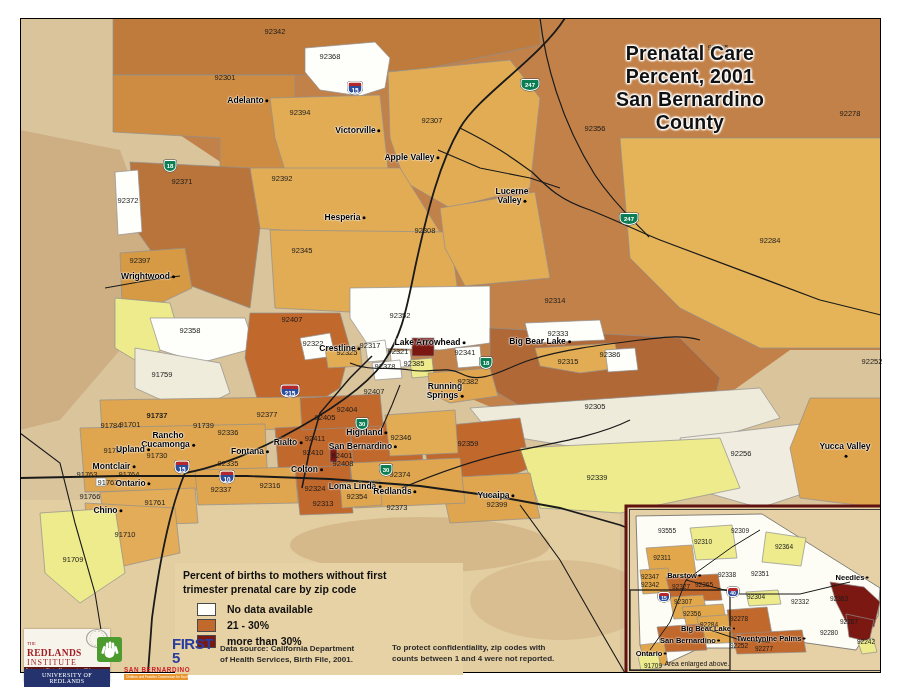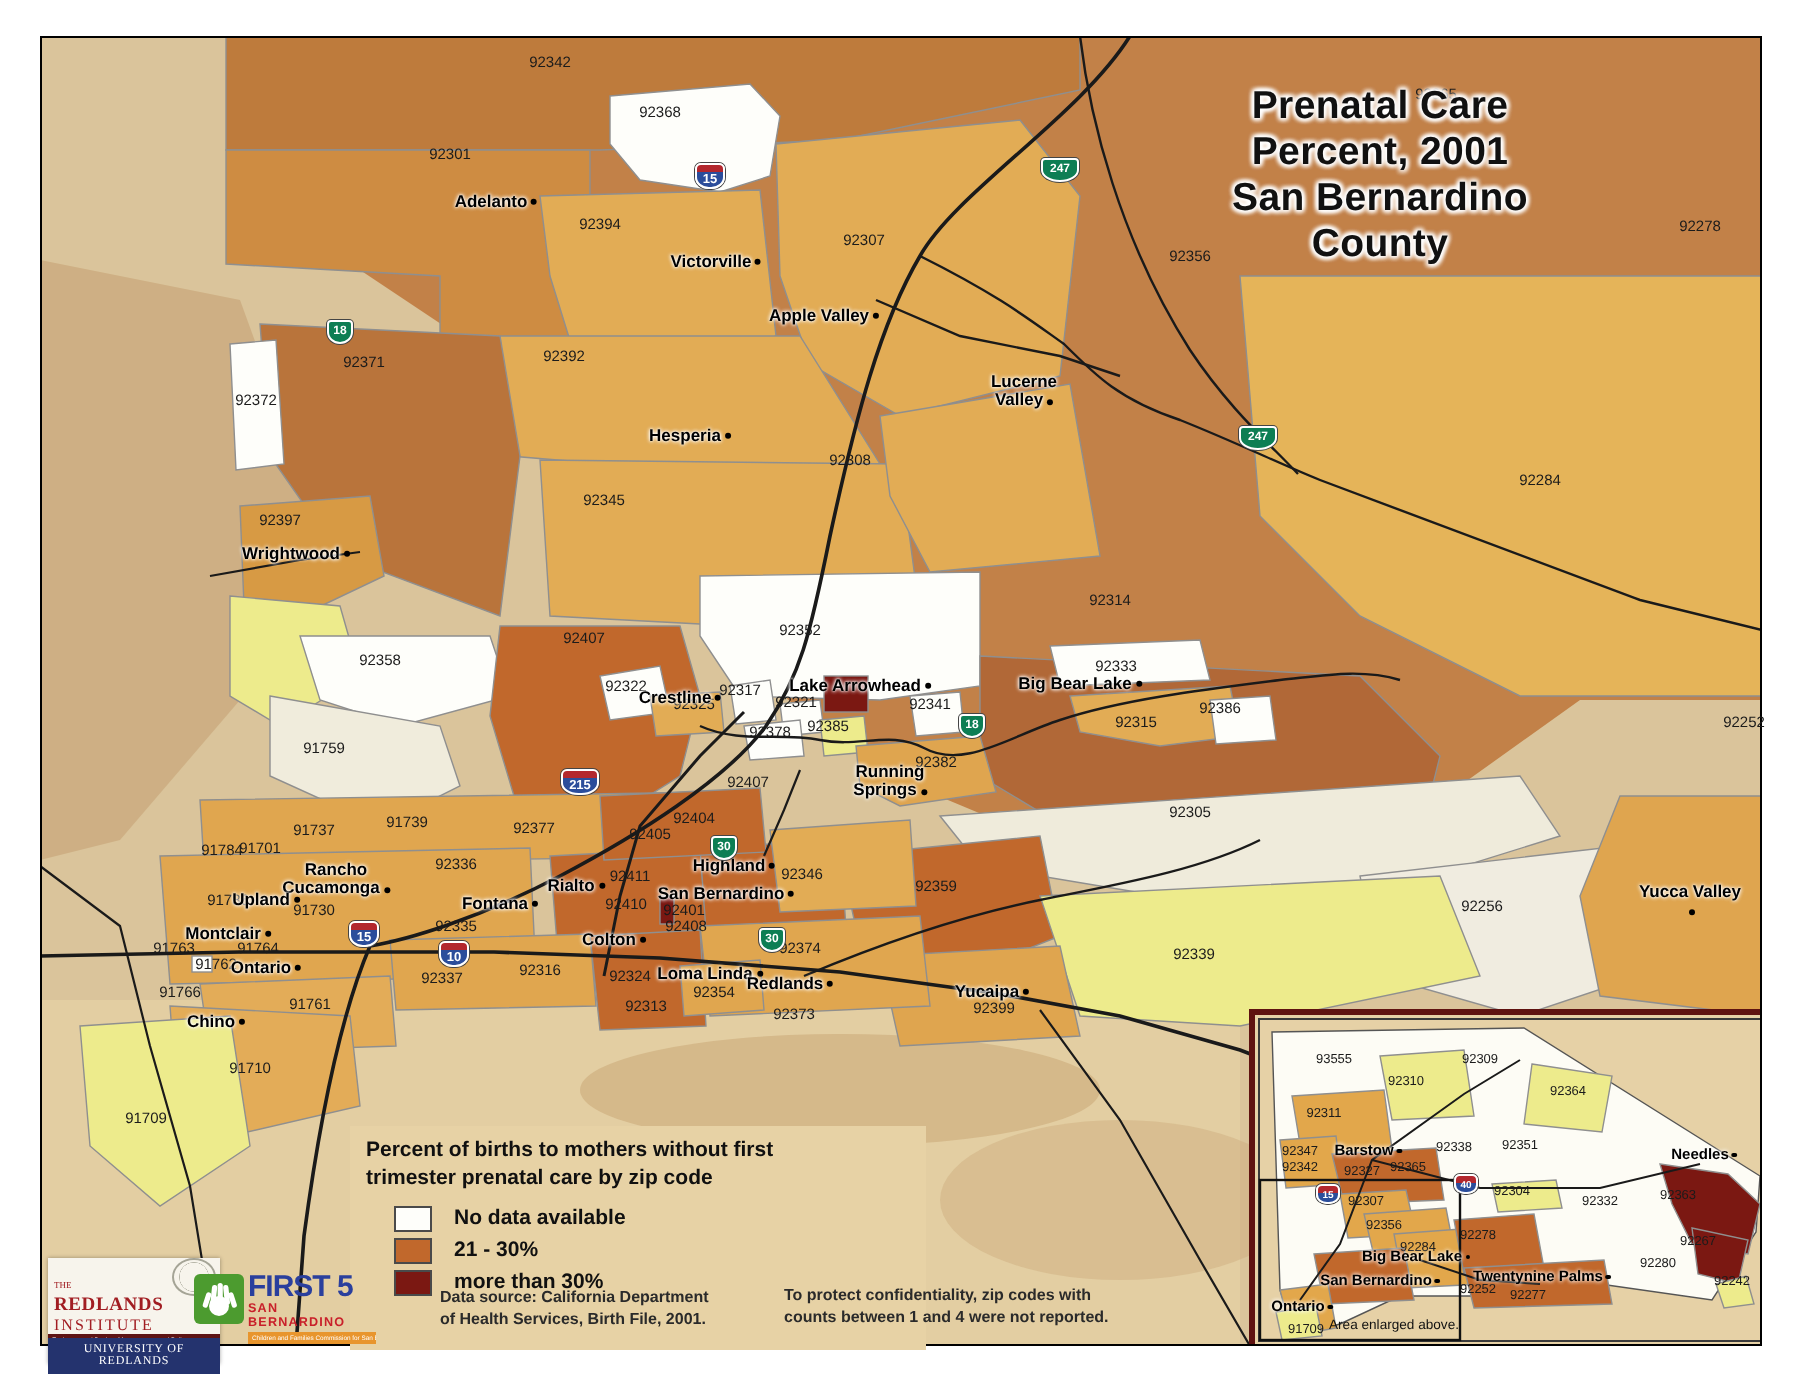--- a/index.html
+++ b/index.html
@@ -42,21 +42,21 @@
   .redlands .name{font-size:9.5px;line-height:1;color:#a11d22;font-family:"Liberation Serif",serif;font-weight:bold;letter-spacing:.3px;}
   .redlands .inst{font-size:8px;line-height:1.1;color:#a11d22;font-family:"Liberation Serif",serif;letter-spacing:1px;}
   .redlands .globe{position:absolute;right:2px;top:0px;width:20px;height:17px;border:1px solid #8a8a7a;border-radius:50%;opacity:.75;background:
      radial-gradient(circle at 50% 50%, transparent 54%, #9a9a8a 55%, transparent 58%);}
   .redlands .bar{background:#5e1414;color:#fff;font-size:3.2px;padding:1px 2px;white-space:nowrap;overflow:hidden;}
   .redlands .univ{background:#24336e;color:#fff;font-size:6px;font-family:"Liberation Serif",serif;letter-spacing:.4px;text-align:center;padding:2.5px 0 3px;}
   .first5{position:absolute;left:97px;top:637px;width:90px;height:33px;}
   .first5 .row{display:flex;align-items:flex-start;}
   .first5 .hand{width:25px;height:25px;background:#4c9b2f;border-radius:3px;flex:none;position:relative;}
   .first5 .text{margin-left:2px;}
-  .first5 .name{font-size:15px;font-weight:800;color:#2a3f9d;line-height:.95;letter-spacing:-.5px;}
+  .first5 .name{font-size:15px;font-weight:800;color:#2a3f9d;line-height:.95;letter-spacing:-.5px;margin-left:48px;}
   .first5 .region{font-size:6.3px;font-weight:bold;color:#c9202a;letter-spacing:.6px;}
   .first5 .tag{margin-top:1px;background:#e8952d;color:#fff;font-size:3.2px;padding:1px 2px;white-space:nowrap;overflow:hidden;width:60px;margin-left:27px;}
 </style>
 </head>
 <body>
 
 <div class="page">
 
   <svg width="900" height="695" viewBox="0 0 900 695">
     <defs>
@@ -209,24 +209,24 @@
       <span class="zip-label" style="left: 414px; top: 363px;">92385</span>
       <span class="zip-label" style="left: 468px; top: 381px;">92382</span>
       <span class="zip-label" style="left: 595px; top: 406px;">92305</span>
       <span class="zip-label" style="left: 374px; top: 391px;">92407</span>
       <span class="zip-label" style="left: 741px; top: 453px;">92256</span>
       <span class="zip-label" style="left: 872px; top: 361px;">92252</span>
       <span class="zip-label" style="left: 347px; top: 409px;">92404</span>
       <span class="zip-label" style="left: 325px; top: 417px;">92405</span>
       <span class="zip-label" style="left: 267px; top: 414px;">92377</span>
       <span class="zip-label" style="left: 228px; top: 432px;">92336</span>
-      <span class="zip-label" style="left: 157px; top: 415px;">91737</span>
+      <span class="zip-label" style="left: 157px; top: 415px; font-weight: bold;">91737</span>
       <span class="zip-label" style="left: 130px; top: 424px;">91701</span>
       <span class="zip-label" style="left: 111px; top: 425px;">91784</span>
-      <span class="zip-label" style="left: 197px; top: 411px; padding-left: 13px;">91739</span>
+      <span class="zip-label" style="left: 197px; top: 425px; padding-left: 13px;">91739</span>
       <span class="zip-label" style="left: 315px; top: 438px;">92411</span>
       <span class="zip-label" style="left: 313px; top: 452px;">92410</span>
       <span class="zip-label" style="left: 342px; top: 455px;">92401</span>
       <span class="zip-label" style="left: 343px; top: 463px;">92408</span>
       <span class="zip-label" style="left: 401px; top: 437px;">92346</span>
       <span class="zip-label" style="left: 400px; top: 474px;">92374</span>
       <span class="zip-label" style="left: 228px; top: 463px;">92335</span>
       <span class="zip-label" style="left: 157px; top: 455px;">91730</span>
       <span class="zip-label" style="left: 114px; top: 450px;">91786</span>
       <span class="zip-label" style="left: 129px; top: 474px;">91764</span>

